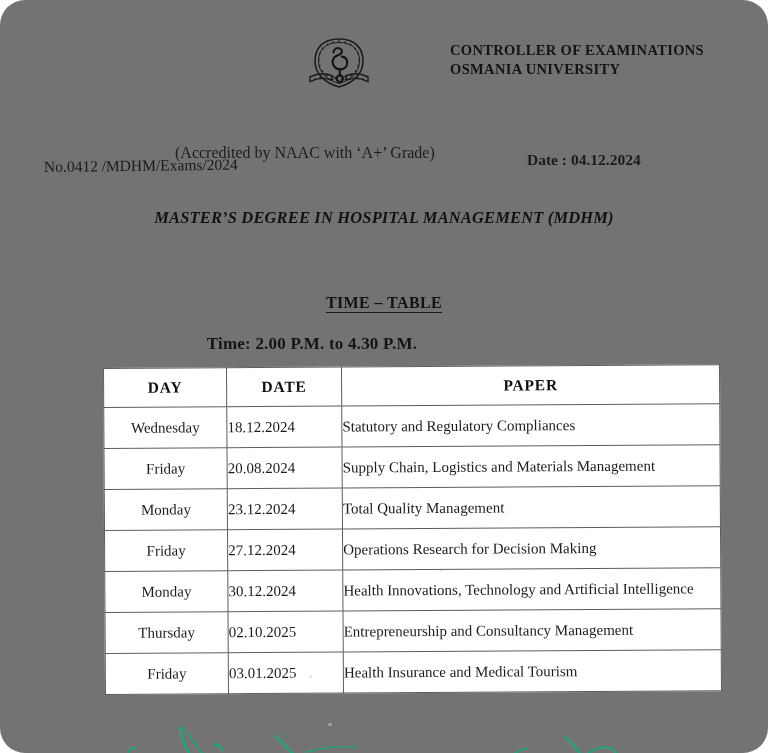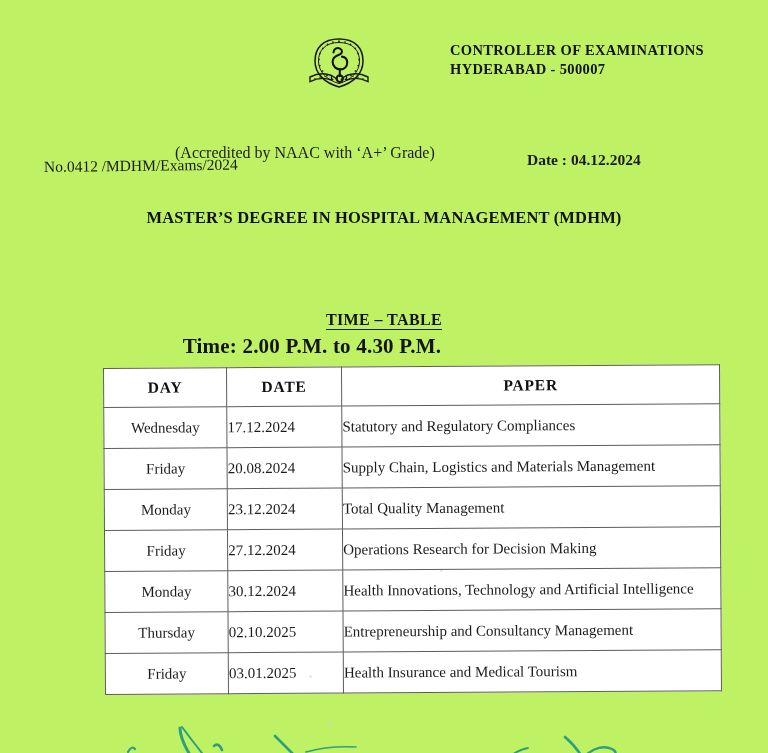--- a/index.html
+++ b/index.html
@@ -14,21 +14,22 @@
     position: relative;
     overflow: hidden;
     font-family: "Liberation Serif", "DejaVu Serif", serif;
     color: #1b1b1b;
     -webkit-font-smoothing: antialiased;
   }
 
   .page {
     position: absolute;
     inset: 0;
-    background: #bef264;
+    background: #737373;
+    border-radius: 25px;
   }
 
   
   .letterhead {
     position: absolute;
     top: 33px;
     left: 0;
     width: 768px;
     height: 95px;
   }
@@ -88,56 +89,56 @@
     font-weight: bold;
   }
 
   
   .title-block {
     position: absolute;
     left: 0;
     top: 210px;
     width: 768px;
     text-align: center;
+    font-style: italic;
   }
   .title-line {
     font-weight: bold;
     font-size: 16.5px;
     letter-spacing: 0.15px;
     color: #121212;
     line-height: 1.0;
     white-space: nowrap;
   }
   .title-line + .title-line { margin-top: 15px; }
 
   .tt-head {
     position: absolute;
     left: 0;
     top: 294px;
     width: 768px;
     text-align: center;
-    margin-top: 17px;
   }
   .tt-head span {
     font-weight: bold;
     font-size: 16px;
     letter-spacing: 0.4px;
     border-bottom: 1.6px solid #1a1a1a;
     padding-bottom: 1px;
     color: #121212;
   }
 
   .time-line {
     position: absolute;
     left: 0;
     top: 334px;
     width: 624px;
     text-align: center;
     font-weight: bold;
-    font-size: 21px;
+    font-size: 17px;
     color: #141414;
     letter-spacing: 0.2px;
   }
 
   
   .table-wrap {
     position: absolute;
     left: 103px;
     top: 368px;
     width: 616px;
@@ -256,21 +257,21 @@
           <circle cx="22" cy="41.6" r="0.7"></circle>
           <circle cx="60" cy="43.6" r="0.7"></circle>
             <circle cx="55" cy="42.3" r="0.7"></circle>
           <circle cx="50" cy="41.6" r="0.7"></circle>
         </g>
       </svg>
     </div>
 
     <div class="org-block">
       <div class="org-line">CONTROLLER OF EXAMINATIONS</div>
-      <div class="org-line">HYDERABAD - 500007</div>
+      <div class="org-line">OSMANIA UNIVERSITY</div>
     </div>
   </div>
 
   <div class="accredited">(Accredited by NAAC with ‘A+’ Grade)</div>
 
   <div class="refno">No.0412 /MDHM/Exams/2024</div>
   <div class="datetxt">Date : 04.12.2024</div>
 
   <div class="title-block">
     <div class="title-line">MASTER’S DEGREE IN HOSPITAL MANAGEMENT (MDHM)</div>
@@ -292,21 +293,21 @@
       <thead>
         <tr>
           <th>DAY</th>
           <th>DATE</th>
           <th>PAPER</th>
         </tr>
       </thead>
       <tbody>
         <tr>
           <td class="day">Wednesday</td>
-          <td class="date">17.12.2024</td>
+          <td class="date">18.12.2024</td>
           <td class="paper">Statutory and Regulatory Compliances</td>
         </tr>
         <tr>
           <td class="day">Friday</td>
           <td class="date">20.08.2024</td>
           <td class="paper">Supply Chain, Logistics and Materials Management</td>
         </tr>
         <tr>
           <td class="day">Monday</td>
           <td class="date">23.12.2024</td>

